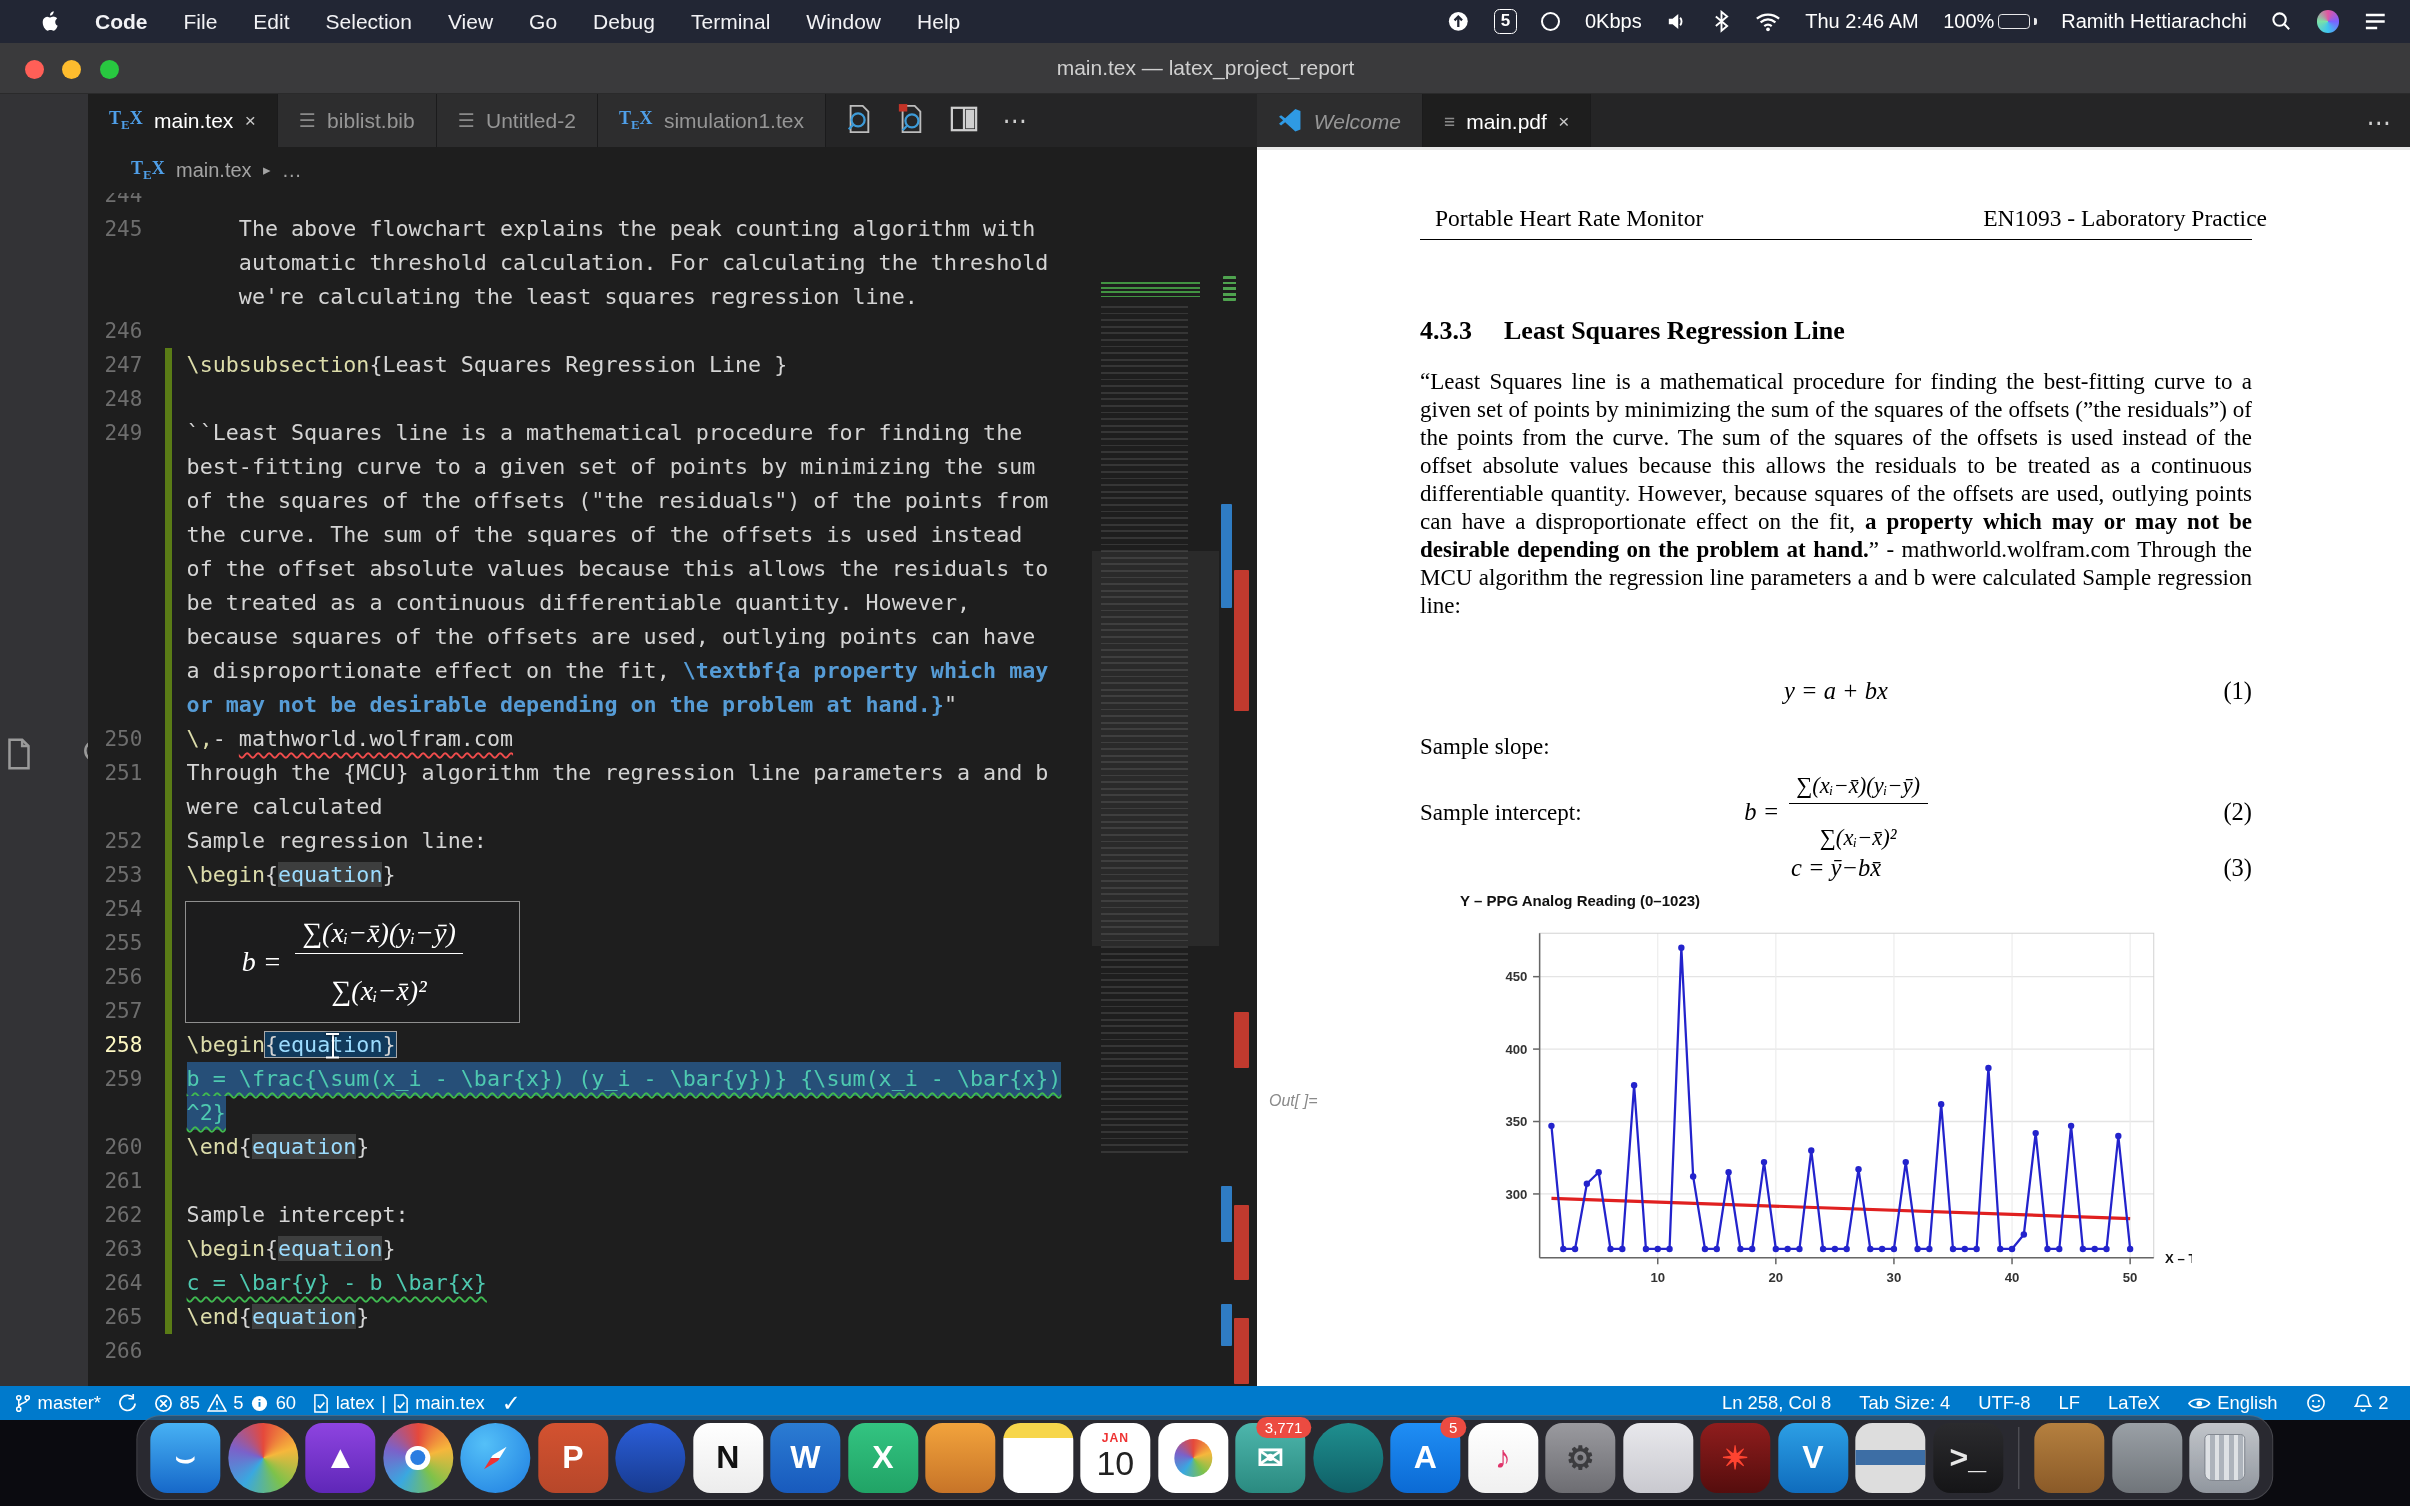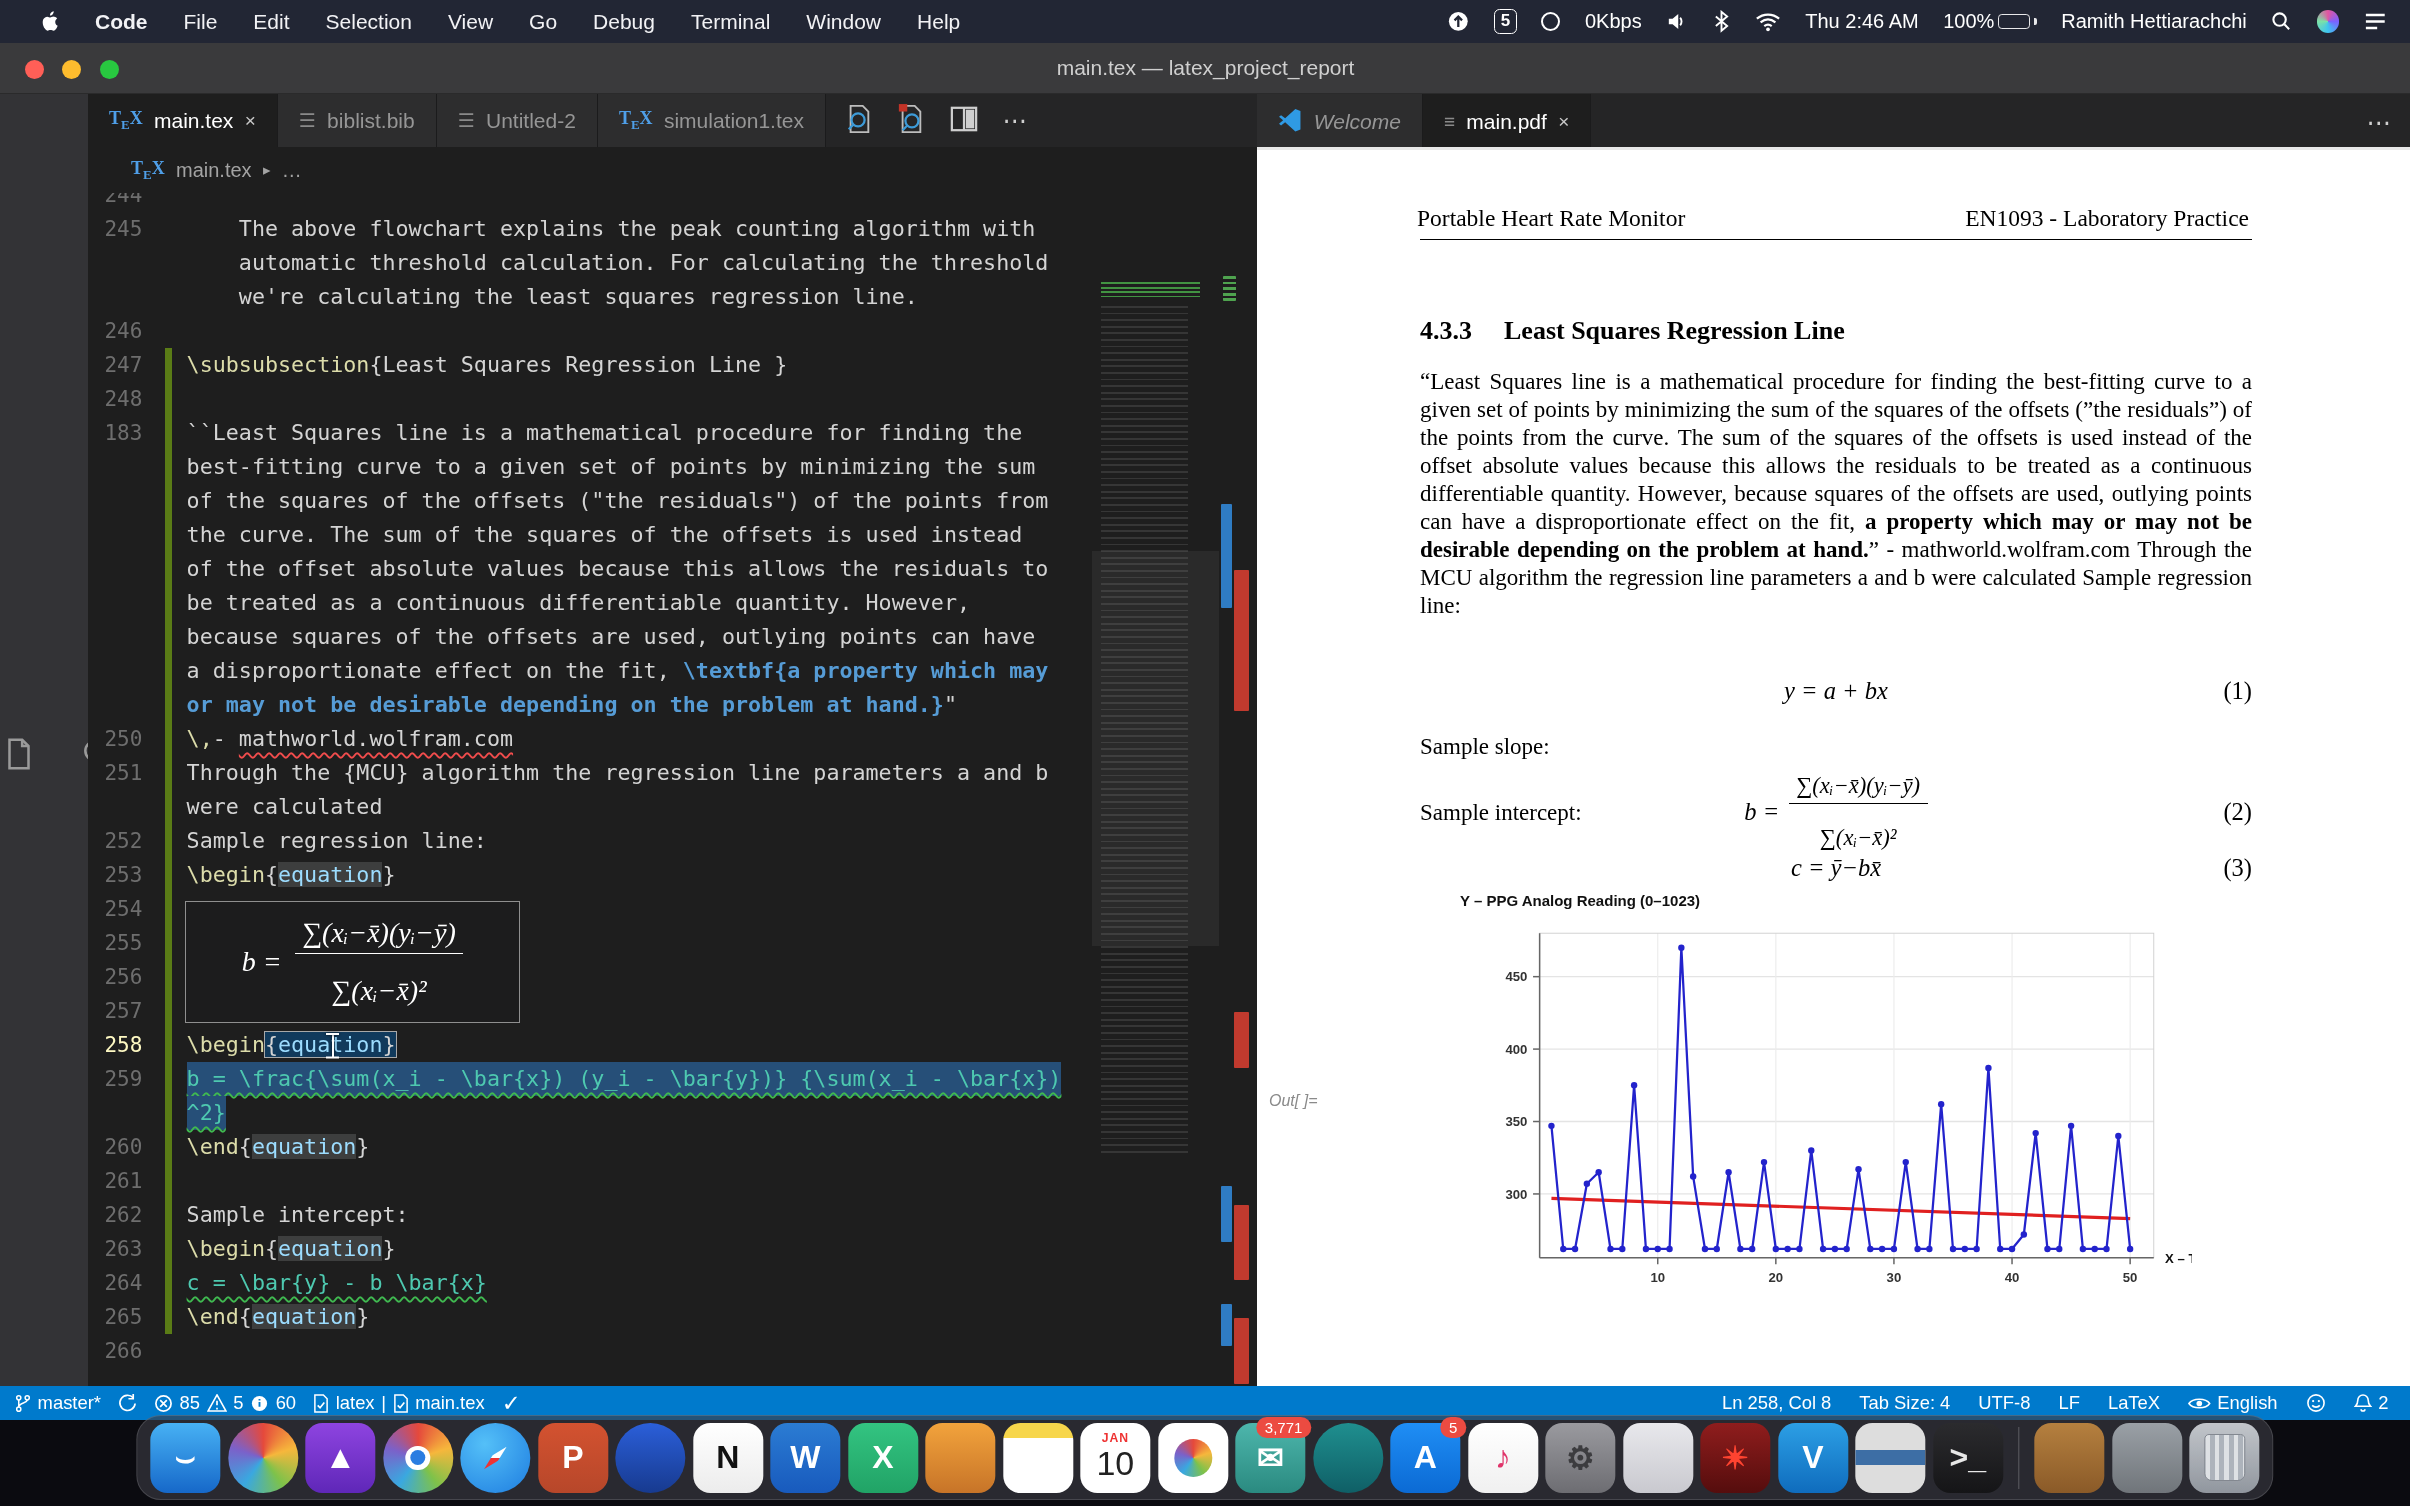--- a/index.html
+++ b/index.html
@@ -70,21 +70,21 @@
      background:repeating-linear-gradient(to bottom,rgba(190,190,190,.28) 0 1.9px,transparent 1.9px 6.6px);
      -webkit-mask-image:linear-gradient(90deg,#000 78%,transparent 78%);mask-image:linear-gradient(90deg,#000 78%,transparent 78%);opacity:.55;}
   #minimap .mmgreen{position:absolute;left:9.4px;top:89px;right:19px;height:15px;background:repeating-linear-gradient(to bottom,rgba(70,160,70,.9) 0 1.9px,transparent 1.9px 4.7px);}
   #minimap .mmslider{position:absolute;left:0;right:0;top:358px;height:395px;background:rgba(130,130,130,.12);}
   #ovruler{position:absolute;right:0;top:0;width:38px;height:1193px;background:#1e1e1e;}
   .ovm{position:absolute;border-radius:0.9px;}
   
   #righttabs{position:absolute;left:1257px;top:94px;width:1153px;height:56px;background:#fdba74;display:flex;}
   #pdfarea{position:absolute;left:1257px;top:147px;width:1153px;height:1239px;background:#ffffff;border-top:3.8px solid #e8e8e8;}
   #pdfpage{position:relative;width:100%;height:100%;color:#000;font-family:"Liberation Serif",serif;}
-  #pdfheader{position:absolute;left:160px;top:55px;width:832px;display:flex;justify-content:space-between;font-size:23.5px;align-items:center;}
+  #pdfheader{position:absolute;left:178px;top:55px;width:832px;display:flex;justify-content:space-between;font-size:23.5px;align-items:center;}
   #pdfrule{position:absolute;left:163px;top:89px;width:832px;border-top:1.9px solid #000;}
   #pdfsection{position:absolute;left:163px;top:166px;font-size:26px;font-weight:bold;display:flex;gap:32px;}
   #pdfpara{position:absolute;left:163px;top:218px;width:832px;font-size:23px;line-height:28px;text-align:justify;}
   .eqrow{position:absolute;left:163px;width:832px;display:flex;align-items:center;justify-content:center;font-style:italic;font-size:24.5px;}
   .eqno{position:absolute;right:0;font-style:normal;}
   #eq2 .frac{font-size:22.6px;margin-left:9.4px;}
   #eq2 .frac .fnum{border-bottom:1.4px solid #000;}
   .eqlabel{position:absolute;left:163px;font-size:23px;}
   
   #chartwrap{position:absolute;left:163px;top:742px;width:951px;height:405px;}
@@ -285,21 +285,21 @@
 
 <div id="editor">
   <div id="code-rows">
       <div class="crow"><span class="lnum">244</span><span class="gut"></span><span></span></div>
       <div class="crow"><span class="lnum">245</span><span class="gut"></span><span><span class="tp">    The above flowchart explains the peak counting algorithm with</span></span></div>
       <div class="crow"><span class="lnum"></span><span class="gut"></span><span><span class="tp">    automatic threshold calculation. For calculating the threshold</span></span></div>
       <div class="crow"><span class="lnum"></span><span class="gut"></span><span><span class="tp">    we're calculating the least squares regression line.</span></span></div>
       <div class="crow"><span class="lnum">246</span><span class="gut"></span><span></span></div>
       <div class="crow"><span class="lnum">247</span><span class="gut on"></span><span><span class="tc">\subsubsection</span><span class="tp">{Least Squares Regression Line }</span></span></div>
       <div class="crow"><span class="lnum">248</span><span class="gut on"></span><span></span></div>
-      <div class="crow"><span class="lnum">183</span><span class="gut on"></span><span><span class="tp">``Least Squares line is a mathematical procedure for finding the</span></span></div>
+      <div class="crow"><span class="lnum">249</span><span class="gut on"></span><span><span class="tp">``Least Squares line is a mathematical procedure for finding the</span></span></div>
       <div class="crow"><span class="lnum"></span><span class="gut on"></span><span><span class="tp">best-fitting curve to a given set of points by minimizing the sum</span></span></div>
       <div class="crow"><span class="lnum"></span><span class="gut on"></span><span><span class="tp">of the squares of the offsets ("the residuals") of the points from</span></span></div>
       <div class="crow"><span class="lnum"></span><span class="gut on"></span><span><span class="tp">the curve. The sum of the squares of the offsets is used instead</span></span></div>
       <div class="crow"><span class="lnum"></span><span class="gut on"></span><span><span class="tp">of the offset absolute values because this allows the residuals to</span></span></div>
       <div class="crow"><span class="lnum"></span><span class="gut on"></span><span><span class="tp">be treated as a continuous differentiable quantity. However,</span></span></div>
       <div class="crow"><span class="lnum"></span><span class="gut on"></span><span><span class="tp">because squares of the offsets are used, outlying points can have</span></span></div>
       <div class="crow"><span class="lnum"></span><span class="gut on"></span><span><span class="tp">a disproportionate effect on the fit, </span><span class="tb">\textbf{a property which may</span></span></div>
       <div class="crow"><span class="lnum"></span><span class="gut on"></span><span><span class="tb">or may not be desirable depending on the problem at hand.}</span><span class="tp">"</span></span></div>
       <div class="crow"><span class="lnum">250</span><span class="gut on"></span><span><span class="tc">\,</span><span class="tp">- </span><span class="ter">mathworld.wolfram.com</span></span></div>
       <div class="crow"><span class="lnum">251</span><span class="gut on"></span><span><span class="tp">Through the {MCU} algorithm the regression line parameters a and b</span></span></div>

